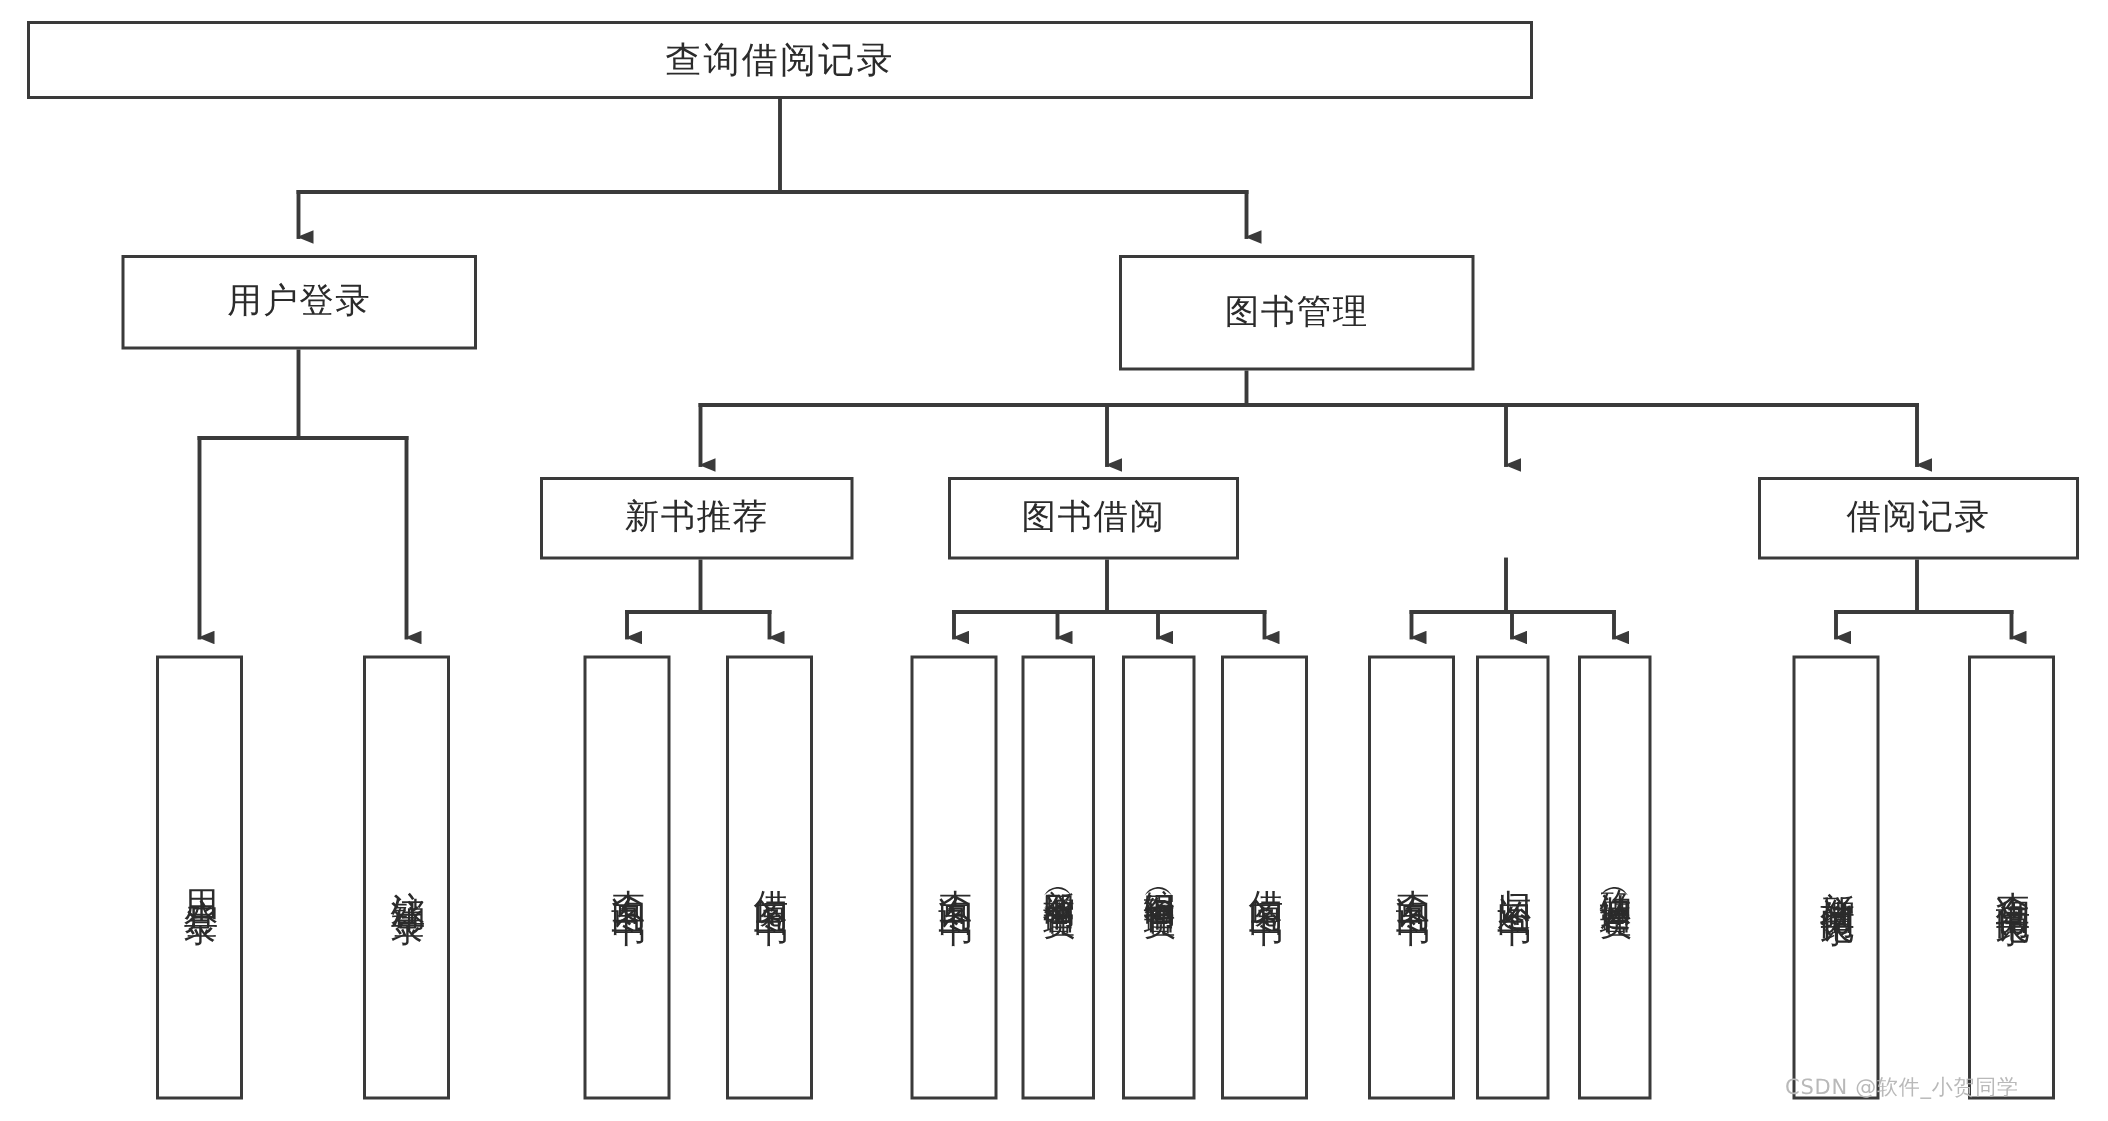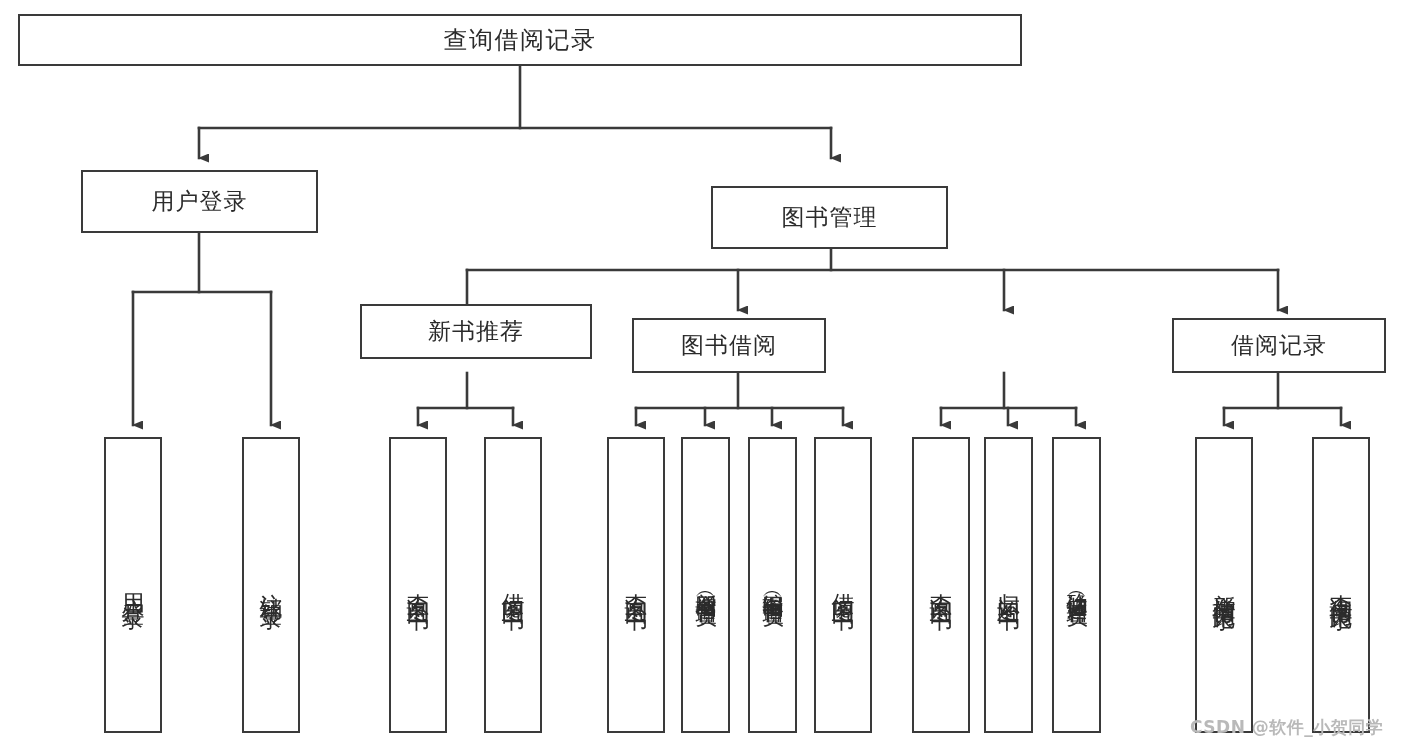--- a/index.html
+++ b/index.html
@@ -60,26 +60,25 @@
     writing-mode: vertical-rl;
     text-orientation: upright;
     font-size: 23px;
     letter-spacing: 5px;
     line-height: 1;
     white-space: nowrap;
     max-height: 100%;
   }
   .watermark {
     position: absolute;
-    font-size: 17px;
+    font-size: 14px;
     color: #b9b9b9;
     white-space: nowrap;
     z-index: 3;
     letter-spacing: 0.5px;
-    font-weight: bold;
   }
 </style>
 </head>
 <body>
 
 <div id="canvas">
 
   <svg id="edges" viewBox="0 0 1405 747" width="1405" height="747">
     <defs>
       <marker id="arrowhead" markerWidth="9" markerHeight="11" refX="4.5" refY="10" orient="auto" markerUnits="userSpaceOnUse">
@@ -131,25 +130,25 @@
   </svg>
 
   <div class="node h-node" id="n-root" style="left:18px; top:14px; width:1004px; height:52px;">
     <span class="node-label">查询借阅记录</span>
   </div>
 
   <div class="node h-node" style="left:81px; top:170px; width:237px; height:63px;">
     <span class="node-label">用户登录</span>
   </div>
 
-  <div class="node h-node" style="left:711px; top:170px; width:237px; height:63px;margin-top:16px;">
+  <div class="node h-node" style="left:746px; top:170px; width:237px; height:77px;">
     <span class="node-label">图书管理</span>
   </div>
 
-  <div class="node h-node" style="left:360px; top:304px; width:232px; height:55px;justify-content:center;">
+  <div class="node h-node" style="left:360px; top:318px; width:209px; height:55px;justify-content:center;">
     <span class="node-label">新书推荐</span>
   </div>
 
   <div class="node h-node" style="left:632px; top:318px; width:194px; height:55px;">
     <span class="node-label">图书借阅</span>
   </div>
 
 
   <div class="node h-node" style="left:1172px; top:318px; width:214px; height:55px;">
     <span class="node-label">借阅记录</span>

